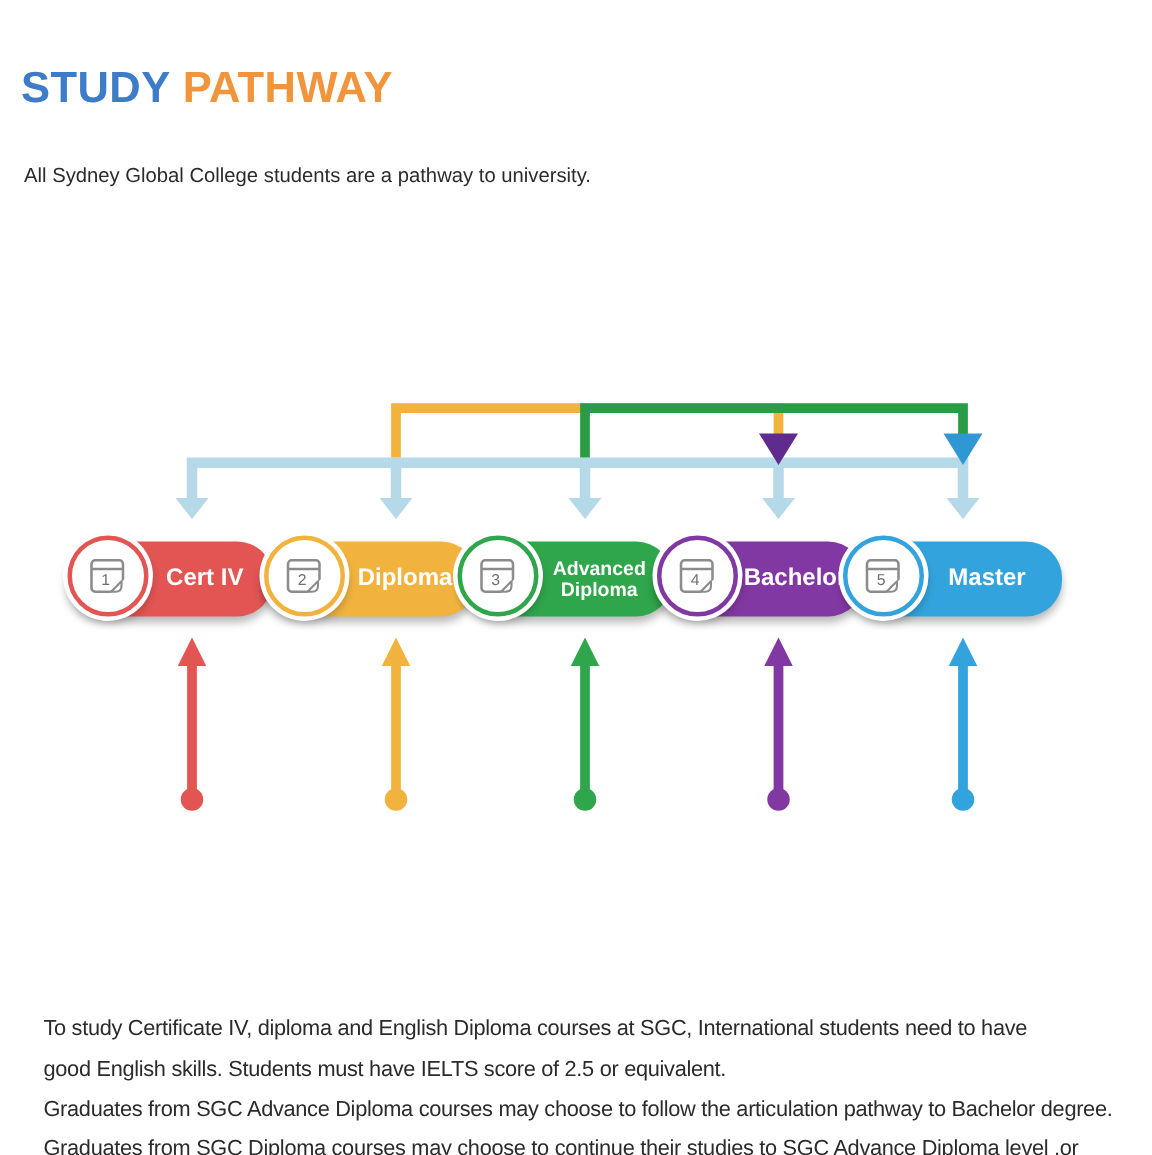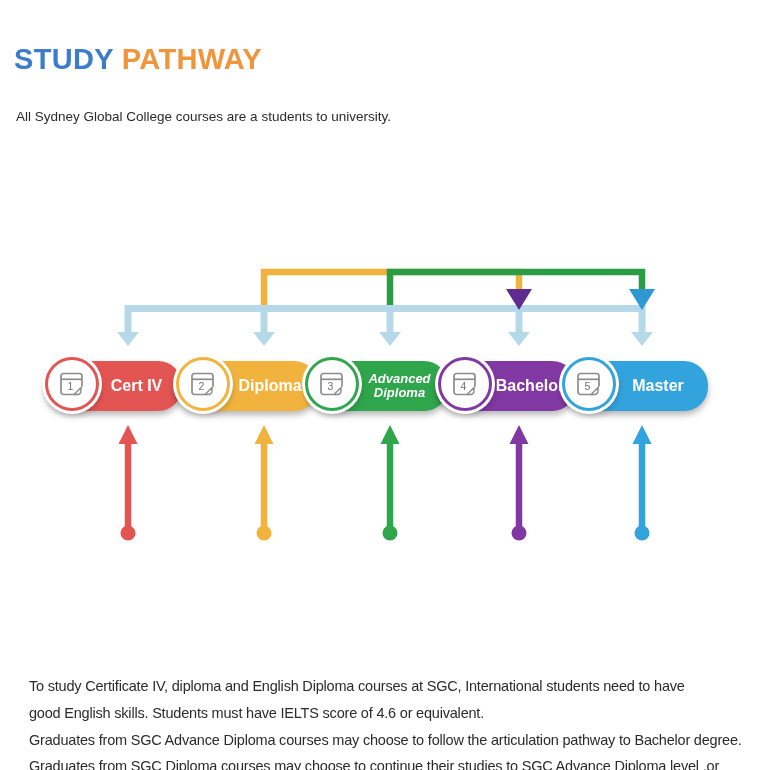--- a/index.html
+++ b/index.html
@@ -19,38 +19,38 @@
   #connectors{position:absolute;left:0;top:0;width:768px;height:770px;pointer-events:none;}
   .pill{
     position:absolute;top:329px;height:50px;border-radius:24px;
     box-shadow:0 4px 6px rgba(0,0,0,.28);
   }
   .pill-label{
     position:absolute;right:10px;top:0;bottom:0;
     display:flex;flex-direction:column;align-items:center;justify-content:center;
     color:#fff;font-size:16px;font-weight:600;text-align:center;
   }
-  .pill-label.two-line{font-size:13px;line-height:14px;font-style:italic;}
+  .pill-label.two-line{font-size:13px;line-height:14px;}
   .stage-circle{
     position:absolute;top:325px;width:54px;height:54px;border-radius:50%;
     background:#fff;border:3.5px solid #999;box-sizing:border-box;
     box-shadow:0 0 0 3px #fff,2px 4px 6px rgba(0,0,0,.25);
     display:flex;align-items:center;justify-content:center;
   }
   .footer{position:absolute;left:29px;top:641px;color:#2b2b2b;font-size:14.5px;letter-spacing:-.2px;}
   .fline{line-height:26.8px;white-space:nowrap;}
 </style>
 </head>
 <body>
 
 <div class="page">
 
   <h1 class="title"><span class="t1" style="color: rgb(61, 124, 201);">STUDY</span><span class="t2" style="color: rgb(241, 149, 61);">PATHWAY</span></h1>
 
-  <p class="subtitle" style="color: rgb(43, 43, 43);">All Sydney Global College courses are a students to university.</p>
+  <p class="subtitle" style="color: rgb(43, 43, 43);">All Sydney Global College students are a pathway to university.</p>
 
   <div>
     <svg id="connectors" viewBox="0 0 768 770">
         <path d="M128 302 L128 276.5 L642 276.5 L642 302" stroke="#b5d9e8" stroke-width="7" fill="none"></path>
         <path d="M264 276.5 L264 302" stroke="#b5d9e8" stroke-width="7" fill="none"></path>
         <path d="M390 276.5 L390 302" stroke="#b5d9e8" stroke-width="7" fill="none"></path>
         <path d="M519 276.5 L519 302" stroke="#b5d9e8" stroke-width="7" fill="none"></path>
         <polygon points="117,300 139,300 128,314" fill="#b5d9e8"></polygon>
         <polygon points="253,300 275,300 264,314" fill="#b5d9e8"></polygon>
         <polygon points="379,300 401,300 390,314" fill="#b5d9e8"></polygon>
@@ -138,18 +138,18 @@
     <polygon points="16.5,26.6 26.6,16.5 26.6,26.6" fill="#fff"></polygon>
     <path d="M17 25.5 L24 18.5 L24 21.5 Q24 25.5 20 25.5 Z" fill="#fff" stroke="#8c8c8c" stroke-width="1.4" stroke-linejoin="round"></path>
     <text x="13.5" y="20.8" font-size="10.5" fill="#6f6f6f" text-anchor="middle" font-family="Liberation Sans, sans-serif">5</text>
   </svg>
         </div>
       </div>
   </div>
 
   <div class="footer" style="color: rgb(43, 43, 43);">
     <div class="fline">To study Certificate IV, diploma and English Diploma courses at SGC, International students need to have</div>
-    <div class="fline">good English skills. Students must have IELTS score of 4.6 or equivalent.</div>
+    <div class="fline">good English skills. Students must have IELTS score of 2.5 or equivalent.</div>
     <div class="fline">Graduates from SGC Advance Diploma courses may choose to follow the articulation pathway to Bachelor degree.</div>
     <div class="fline">Graduates from SGC Diploma courses may choose to continue their studies to SGC Advance Diploma level ,or</div>
   </div>
 
 </div>
 
 </body></html>

